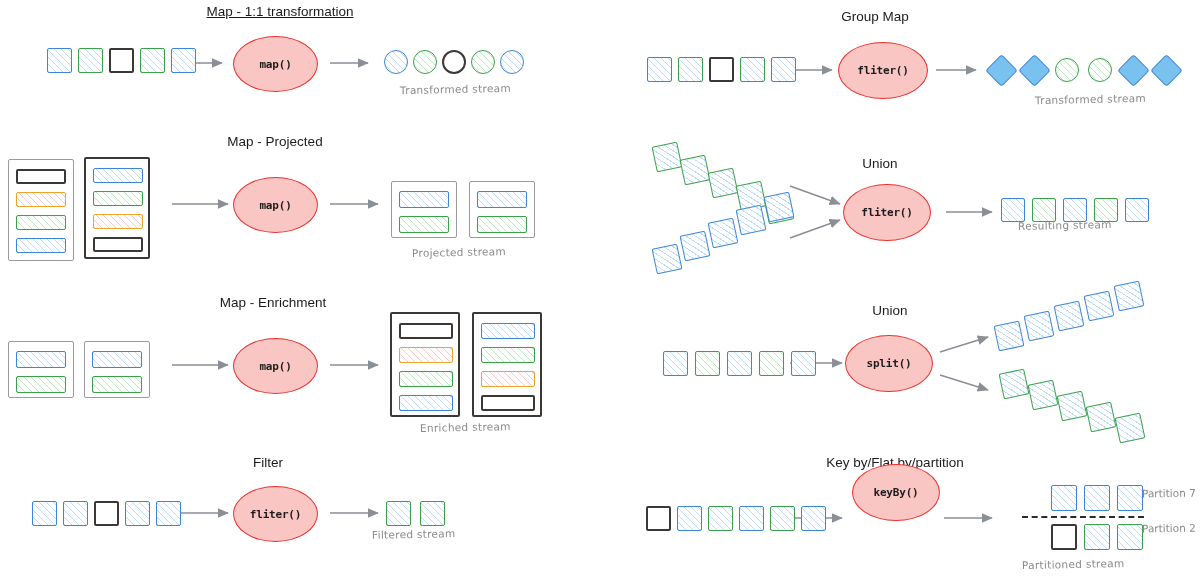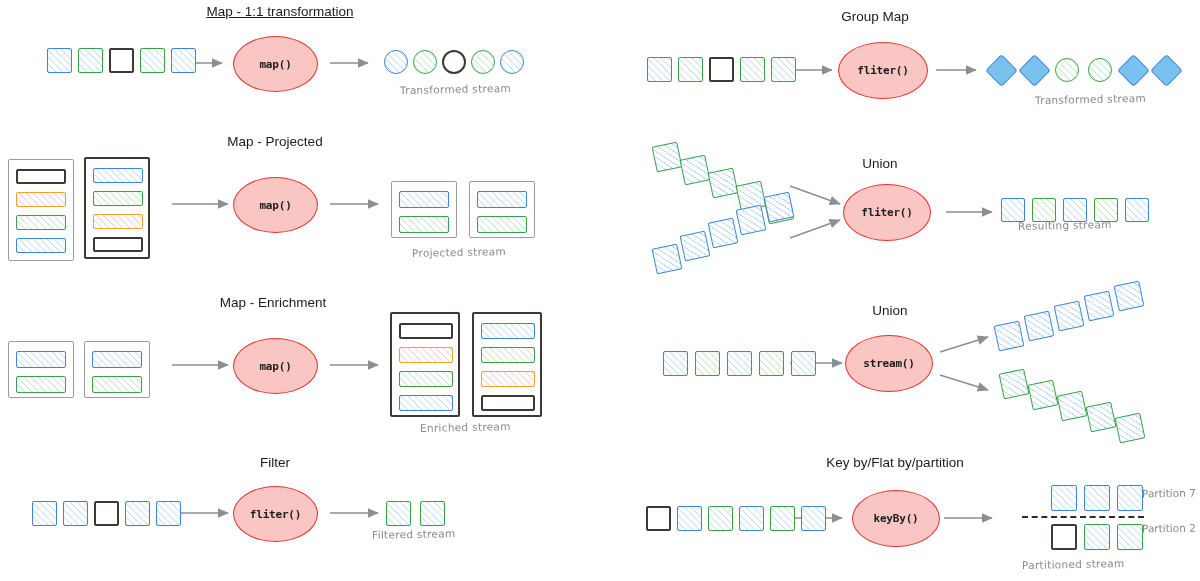--- a/index.html
+++ b/index.html
@@ -229,21 +229,21 @@
         <div class="bar b-blue h-blue" style="left:7px;top:9px;width:54px;height:16px;"></div>
         <div class="bar b-green h-green" style="left:7px;top:33px;width:54px;height:16px;"></div>
         <div class="bar b-orange h-red" style="left:7px;top:57px;width:54px;height:16px;"></div>
         <div class="bar b-black h-none" style="left:7px;top:81px;width:54px;height:16px;"></div>
       </div>
     </div>
   <div class="caption" style="left:420px;top:421px;">Enriched stream</div>
 </div>
 
 <div class="panel">
-  <div class="title" style="left:235px;top:455px;width:80px;">Filter</div>
+  <div class="title" style="left:228px;top:455px;width:80px;">Filter</div>
   <div id="p3-in">
       <div class="sq b-blue h-blue" style="left:32px;top:501px;width:25px;height:25px;"></div>
       <div class="sq b-green h-blue" style="left:63px;top:501px;width:25px;height:25px;"></div>
       <div class="sq b-black h-none" style="left:94px;top:501px;width:25px;height:25px;"></div>
       <div class="sq b-green h-blue" style="left:125px;top:501px;width:25px;height:25px;"></div>
       <div class="sq b-blue h-blue" style="left:156px;top:501px;width:25px;height:25px;"></div>
     </div>
   <div class="ellipse" style="left:233px;top:486px;width:85px;height:56px;">
     <span>fliter()</span>
   </div>
@@ -309,21 +309,21 @@
 <div class="panel">
   <div class="title" style="left:855px;top:303px;width:70px;">Union</div>
   <div id="p6-in">
       <div class="sq b-blue h-blue" style="left:663px;top:351px;width:25px;height:25px;"></div>
       <div class="sq b-green h-green" style="left:695px;top:351px;width:25px;height:25px;"></div>
       <div class="sq b-blue h-blue" style="left:727px;top:351px;width:25px;height:25px;"></div>
       <div class="sq b-green h-green" style="left:759px;top:351px;width:25px;height:25px;"></div>
       <div class="sq b-blue h-blue" style="left:791px;top:351px;width:25px;height:25px;"></div>
     </div>
   <div class="ellipse" style="left:845px;top:335px;width:88px;height:57px;">
-    <span>stream()</span>
+    <span>split()</span>
   </div>
   <div id="p6-out-a">
       <div class="sq b-blue h-blue" style="left:996px;top:323px;width:26px;height:26px;transform:rotate(-12deg);"></div>
       <div class="sq b-blue h-blue" style="left:1026px;top:313px;width:26px;height:26px;transform:rotate(-12deg);"></div>
       <div class="sq b-blue h-blue" style="left:1056px;top:303px;width:26px;height:26px;transform:rotate(-12deg);"></div>
       <div class="sq b-blue h-blue" style="left:1086px;top:293px;width:26px;height:26px;transform:rotate(-12deg);"></div>
       <div class="sq b-blue h-blue" style="left:1116px;top:283px;width:26px;height:26px;transform:rotate(-12deg);"></div>
     </div>
   <div id="p6-out-b">
       <div class="sq b-green h-blue" style="left:1001px;top:371px;width:26px;height:26px;transform:rotate(-12deg);"></div>
@@ -337,21 +337,21 @@
 <div class="panel">
   <div class="title" style="left:810px;top:455px;width:170px;">Key by/Flat by/partition</div>
   <div id="p7-in">
       <div class="sq b-black h-none" style="left:646px;top:506px;width:25px;height:25px;"></div>
       <div class="sq b-blue h-blue" style="left:677px;top:506px;width:25px;height:25px;"></div>
       <div class="sq b-green h-blue" style="left:708px;top:506px;width:25px;height:25px;"></div>
       <div class="sq b-blue h-blue" style="left:739px;top:506px;width:25px;height:25px;"></div>
       <div class="sq b-green h-blue" style="left:770px;top:506px;width:25px;height:25px;"></div>
       <div class="sq b-blue h-blue" style="left:801px;top:506px;width:25px;height:25px;"></div>
     </div>
-  <div class="ellipse" style="left:852px;top:490px;width:88px;height:57px;">
+  <div class="ellipse" style="left:852px;top:464px;width:88px;height:57px;">
     <span>keyBy()</span>
   </div>
   <div id="p7-p0">
       <div class="sq b-blue h-blue" style="left:1051px;top:485px;width:26px;height:26px;"></div>
       <div class="sq b-blue h-blue" style="left:1084px;top:485px;width:26px;height:26px;"></div>
       <div class="sq b-blue h-blue" style="left:1117px;top:485px;width:26px;height:26px;"></div>
     </div>
   <div id="p7-p1">
       <div class="sq b-black h-none" style="left:1051px;top:524px;width:26px;height:26px;"></div>
       <div class="sq b-green h-blue" style="left:1084px;top:524px;width:26px;height:26px;"></div>

